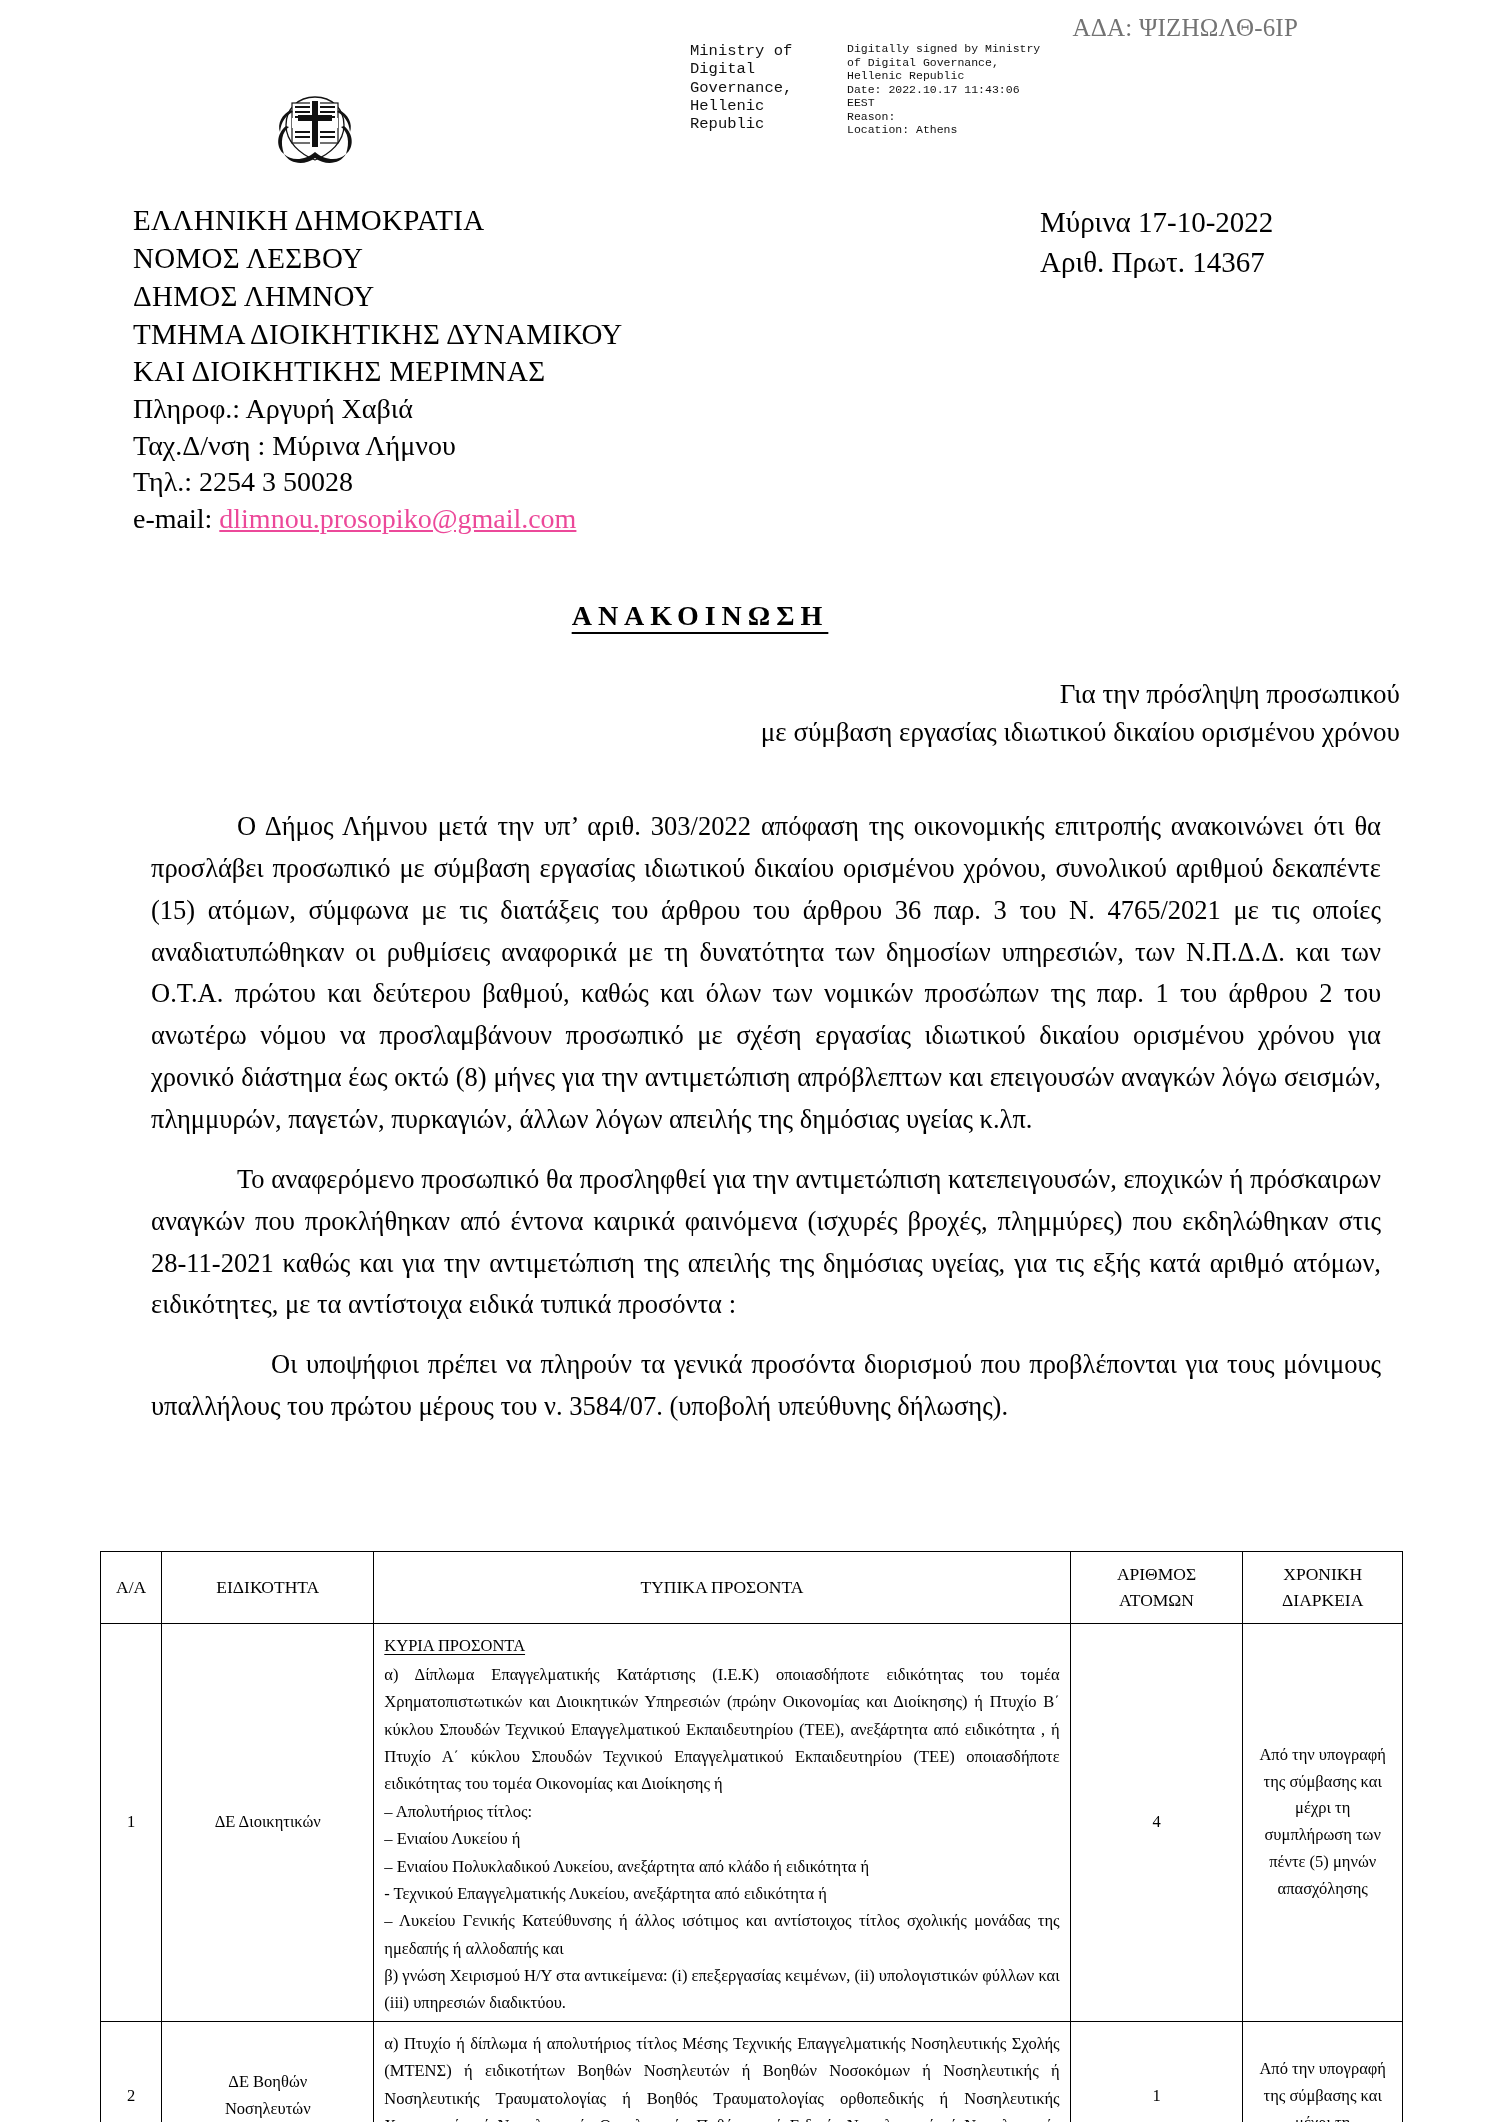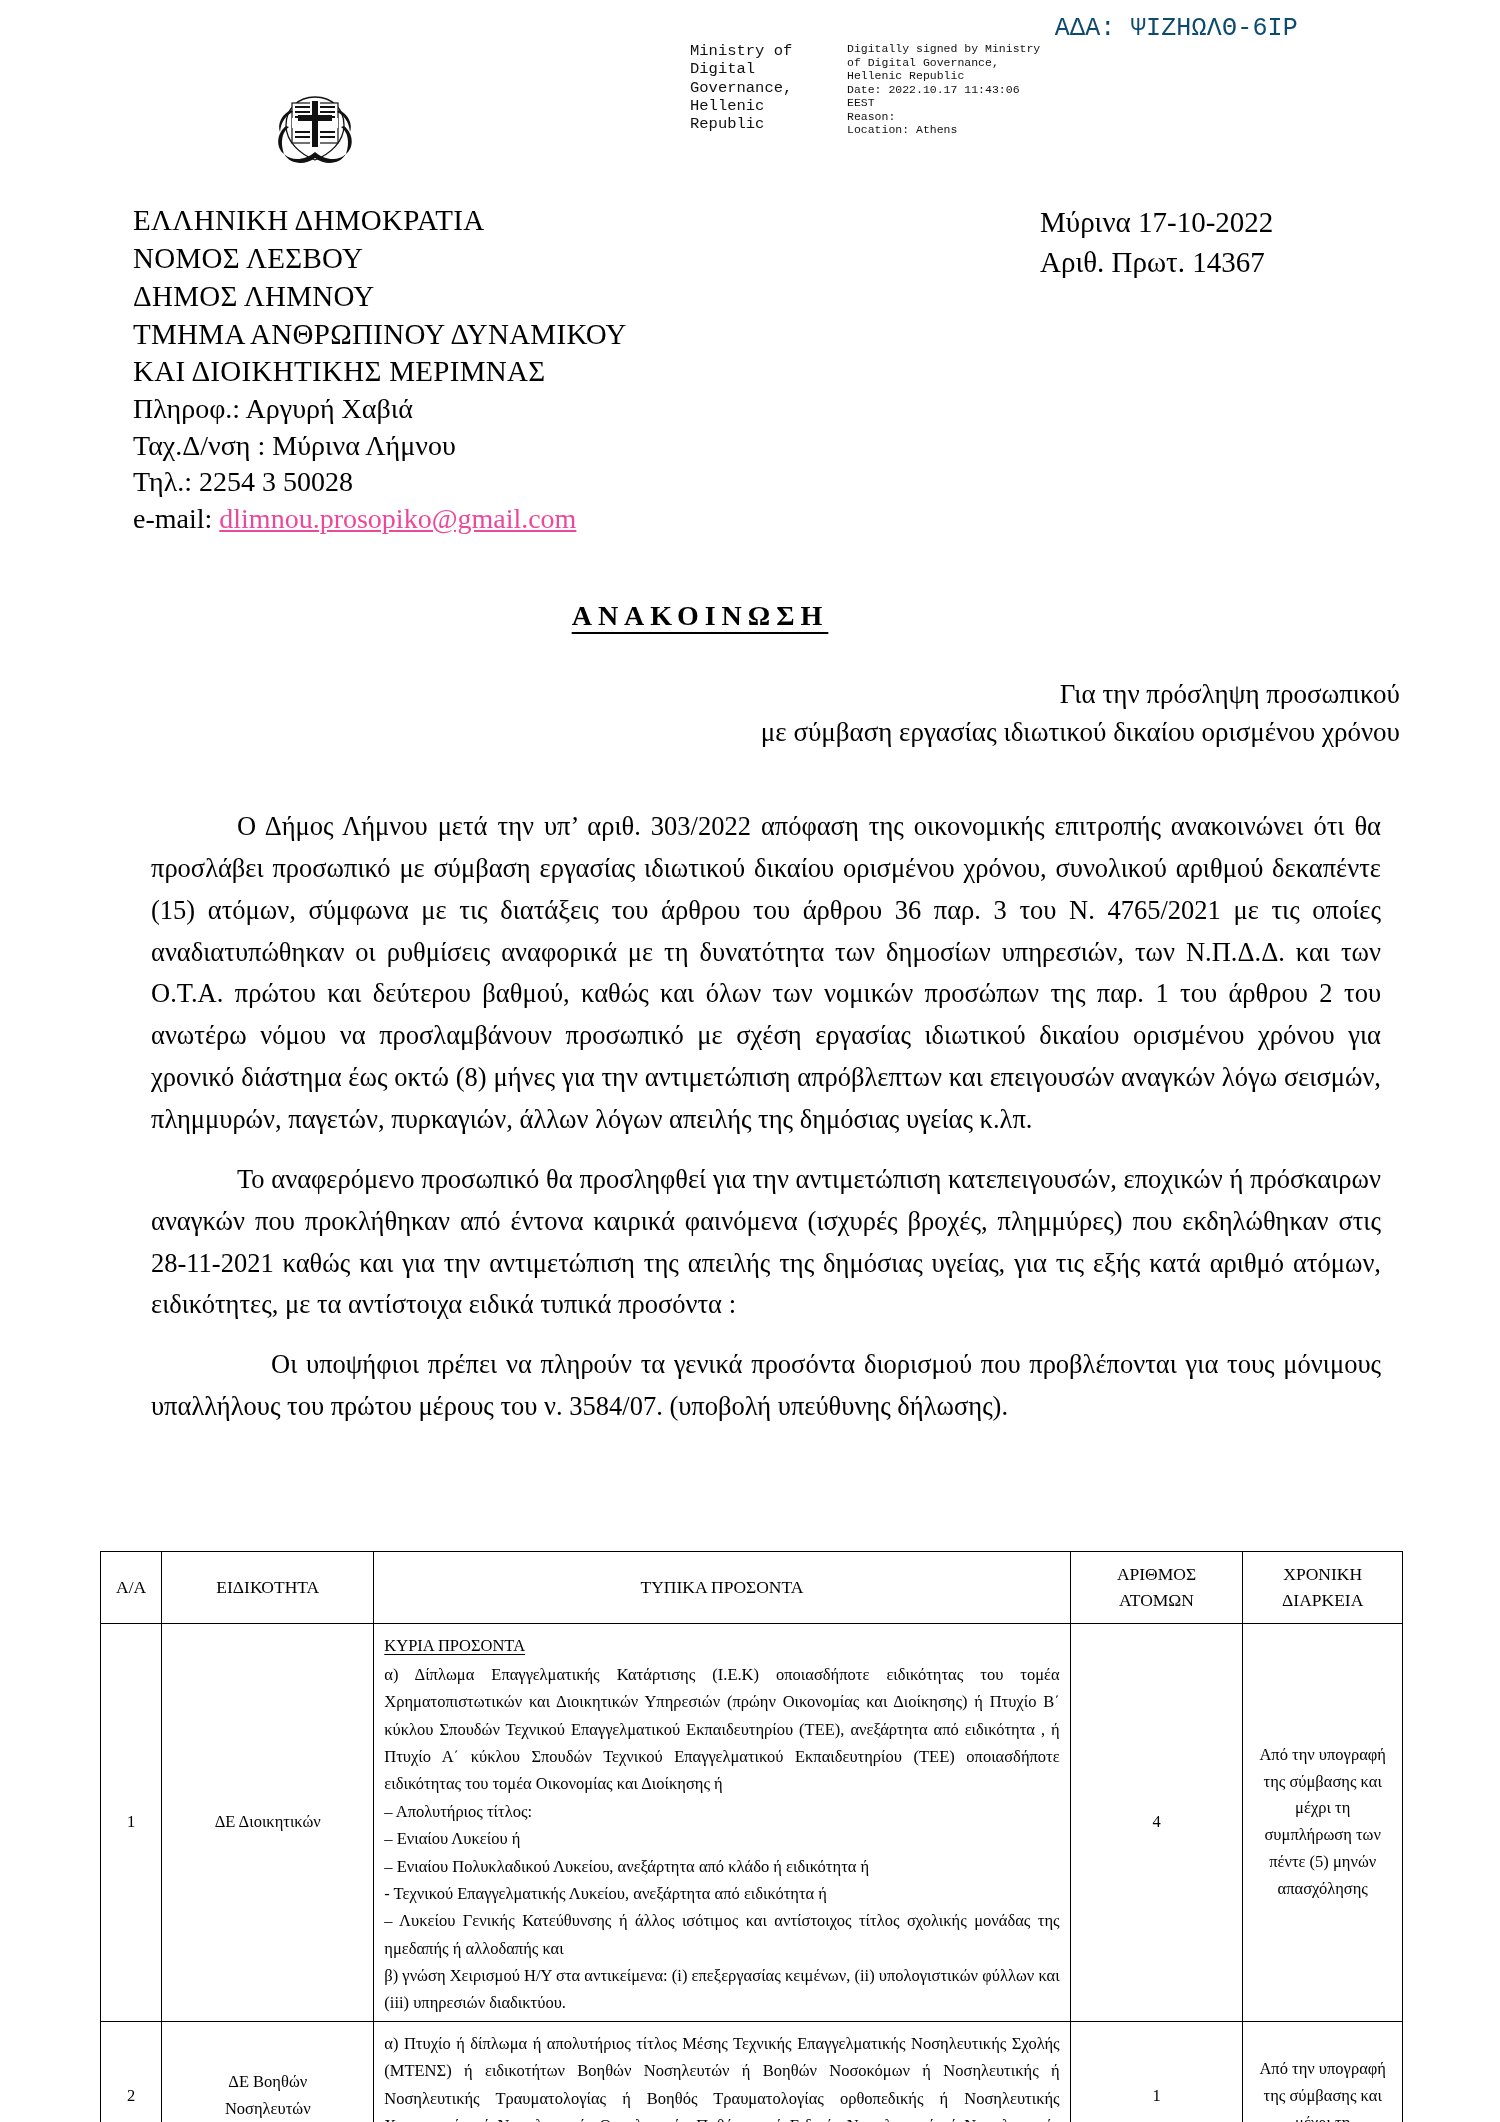--- a/index.html
+++ b/index.html
@@ -24,24 +24,24 @@
     padding: 0;
   }
 
   
   .ada-code {
     position: absolute;
     top: 14px;
     left: 0;
     width: 1298px;
     text-align: right;
-    font-family: Liberation Mono, monospace;
+    font-family: Liberation Serif, serif;
     font-size: 25px;
     letter-spacing: 0.2px;
-    color: #0c4a6e;
+    color: #737373;
   }
 
   .sigblock {
     position: absolute;
     top: 42px;
     left: 690px;
     width: 420px;
     display: flex;
     gap: 9px;
     align-items: flex-start;
@@ -238,21 +238,21 @@
         <path d="M29 20 C20 24 15 34 18 42 C19 32 24 25 31 22 Z"></path>
         <path d="M77 20 C86 24 91 34 88 42 C87 32 82 25 75 22 Z"></path>
       </g>
     </svg>
   </div>
 
   <div class="letterhead">
     <div class="org">ΕΛΛΗΝΙΚΗ ΔΗΜΟΚΡΑΤΙΑ</div>
     <div class="org">ΝΟΜΟΣ ΛΕΣΒΟΥ</div>
     <div class="org">ΔΗΜΟΣ ΛΗΜΝΟΥ</div>
-    <div class="org">ΤΜΗΜΑ ΑΝΘΡΩΠΙΝΟΥ ΔΥΝΑΜΙΚΟΥ</div>
+    <div class="org">ΤΜΗΜΑ ΔΙΟΙΚΗΤΙΚΗΣ ΔΥΝΑΜΙΚΟΥ</div>
     <div class="org">ΚΑΙ ΔΙΟΙΚΗΤΙΚΗΣ ΜΕΡΙΜΝΑΣ</div>
     <div class="contact">Πληροφ.: Αργυρή Χαβιά</div>
     <div class="contact">Ταχ.Δ/νση : Μύρινα Λήμνου</div>
     <div class="contact">Τηλ.: 2254 3 50028</div>
     <div class="contact"><span>e-mail: </span><a class="email-link" href="#">dlimnou.prosopiko@gmail.com</a></div>
   </div>
 
   <div class="datebox">
     <div>Μύρινα  17-10-2022</div>
     <div>Αριθ. Πρωτ. 14367</div>

